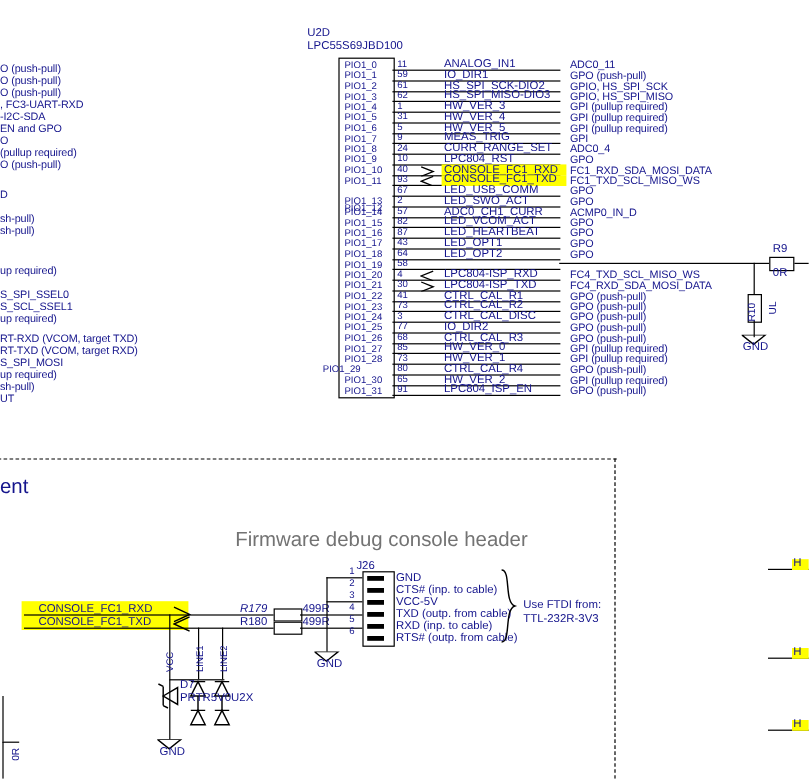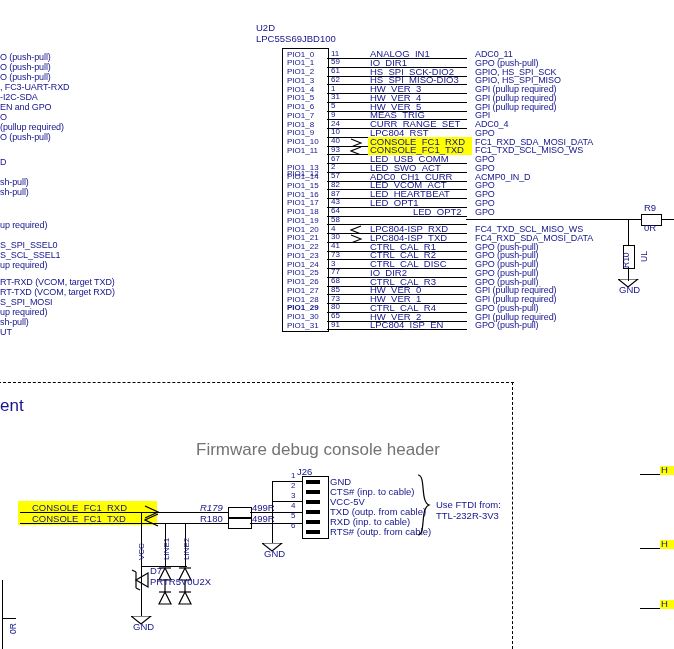--- a/index.html
+++ b/index.html
@@ -127,21 +127,21 @@
     <div class="abs net" style="left: 370px; top: 189px;">LED_HEARTBEAT</div>
     <div class="abs txt" style="left: 475px; top: 189px;">GPO</div>
     <div class="abs pin-num" style="left: 287px; top: 199.25px; font-size: 8px;">PIO1_17</div>
     <div class="wire h" style="left: 327px; top: 206.75px; width: 140px;"></div>
     <div class="abs pin-num" style="left: 331px; top: 198.25px;">43</div>
     <div class="abs net" style="left: 370px; top: 197.75px;">LED_OPT1</div>
     <div class="abs txt" style="left: 475px; top: 197.75px;">GPO</div>
     <div class="abs pin-num" style="left: 287px; top: 208px; font-size: 8px;">PIO1_18</div>
     <div class="wire h" style="left: 327px; top: 215.5px; width: 140px;"></div>
     <div class="abs pin-num" style="left: 331px; top: 207px;">64</div>
-    <div class="abs net" style="left: 370px; top: 206.5px; margin-left: 43px;">LED_OPT2</div>
+    <div class="abs net" style="left: 370px; top: 206.5px;">LED_OPT2</div>
     <div class="abs txt" style="left: 475px; top: 206.5px;">GPO</div>
     <div class="abs pin-num" style="left: 287px; top: 216.75px; font-size: 8px;">PIO1_19</div>
     <div class="wire h" style="left: 327px; top: 224.25px; width: 140px;"></div>
     <div class="abs pin-num" style="left: 331px; top: 215.75px;">58</div>
     <div class="abs pin-num" style="left: 287px; top: 225.5px; font-size: 8px;">PIO1_20</div>
     <div class="wire h" style="left: 327px; top: 233px; width: 140px;"></div>
     <div class="abs pin-num" style="left: 331px; top: 224.5px;">4</div>
     <svg width="14" height="9" class="abs" style="left: 350px; top: 225px;">
       <polyline points="11,1 1,5 11,9" fill="none" stroke="#000" stroke-width="1.1"></polyline>
     </svg>
@@ -183,21 +183,21 @@
     <div class="abs pin-num" style="left: 287px; top: 286.75px; font-size: 8px;">PIO1_27</div>
     <div class="wire h" style="left: 327px; top: 294.25px; width: 140px;"></div>
     <div class="abs pin-num" style="left: 331px; top: 285.75px;">85</div>
     <div class="abs net" style="left: 370px; top: 285.25px;">HW_VER_0</div>
     <div class="abs txt" style="left: 475px; top: 285.25px;">GPI (pullup required)</div>
     <div class="abs pin-num" style="left: 287px; top: 295.5px; font-size: 8px;">PIO1_28</div>
     <div class="wire h" style="left: 327px; top: 303px; width: 140px;"></div>
     <div class="abs pin-num" style="left: 331px; top: 294.5px;">73</div>
     <div class="abs net" style="left: 370px; top: 294px;">HW_VER_1</div>
     <div class="abs txt" style="left: 475px; top: 294px;">GPI (pullup required)</div>
-    <div class="abs pin-num" style="left: 287px; top: 304.25px; font-size: 8px; font-weight: bold;">PIO1_29</div>
+    <div class="abs pin-num" style="left: 269px; top: 304.25px; font-size: 8px;">PIO1_29</div>
     <div class="wire h" style="left: 327px; top: 311.75px; width: 140px;"></div>
     <div class="abs pin-num" style="left: 331px; top: 303.25px;">80</div>
     <div class="abs net" style="left: 370px; top: 302.75px;">CTRL_CAL_R4</div>
     <div class="abs txt" style="left: 475px; top: 302.75px;">GPO (push-pull)</div>
     <div class="abs pin-num" style="left: 287px; top: 313px; font-size: 8px;">PIO1_30</div>
     <div class="wire h" style="left: 327px; top: 320.5px; width: 140px;"></div>
     <div class="abs pin-num" style="left: 331px; top: 312px;">65</div>
     <div class="abs net" style="left: 370px; top: 311.5px;">HW_VER_2</div>
     <div class="abs txt" style="left: 475px; top: 311.5px;">GPI (pullup required)</div>
     <div class="abs pin-num" style="left: 287px; top: 321.75px; font-size: 8px;">PIO1_31</div>

